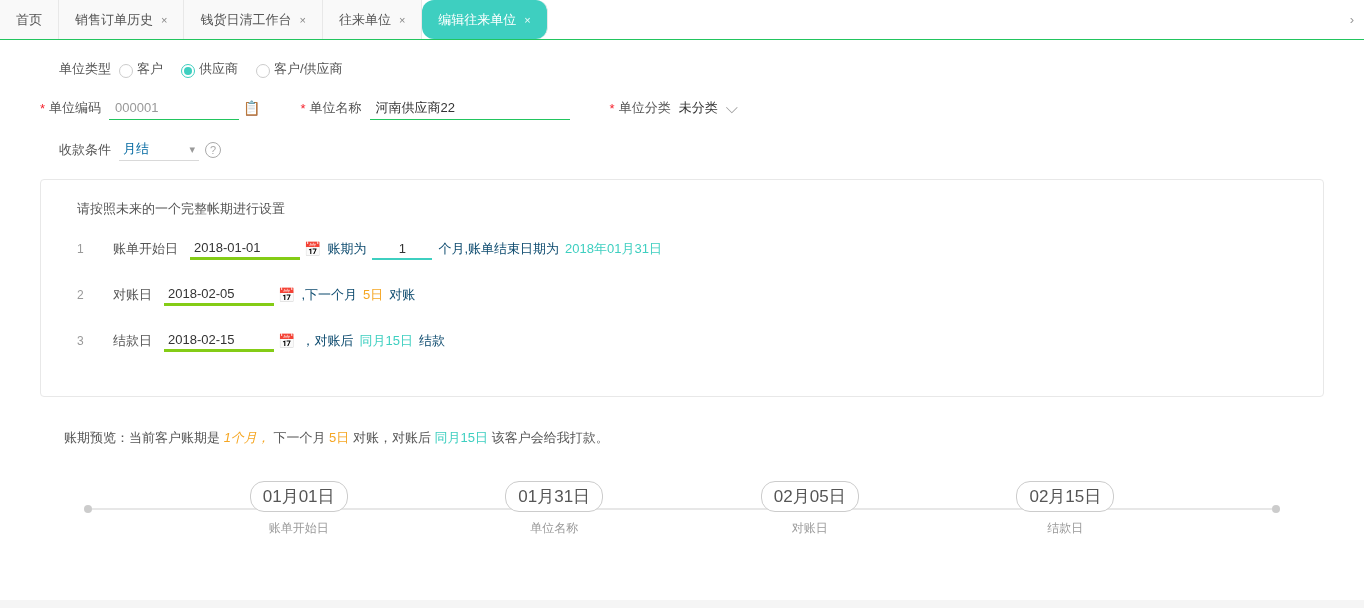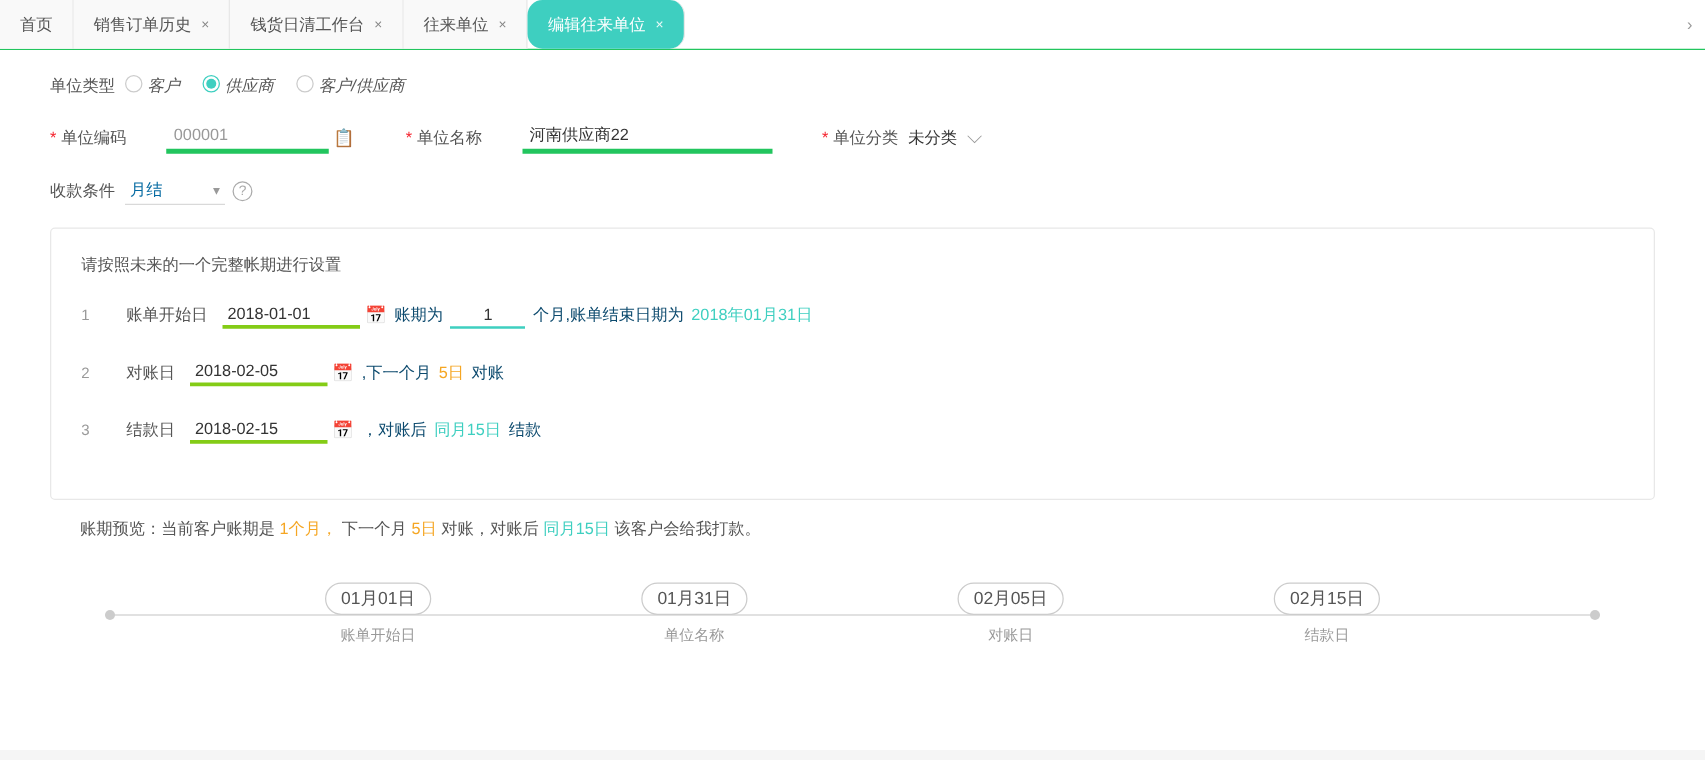--- a/index.html
+++ b/index.html
@@ -51,42 +51,42 @@
       background: #fff;
       padding: 20px 40px;
       min-height: 560px;
     }
 
     
     .form-row {
       display: flex;
       align-items: center;
       margin-bottom: 18px;
+      margin-left: 19px;
     }
     .form-label {
       color: #555;
       margin-right: 8px;
       white-space: nowrap;
     }
     .required-star {
       color: #f5222d;
       margin-right: 4px;
     }
     .radio-group {
       display: flex;
       align-items: center;
       gap: 18px;
     }
     .radio-item {
       display: flex;
-      align-items: flex-start;
+      align-items: flex-end;
       gap: 4px;
       cursor: pointer;
       color: #555;
-      font-style: italic;
     }
     .radio-circle {
       width: 14px;
       height: 14px;
       border-radius: 50%;
       border: 1px solid #ccc;
       background: #fff;
       display: inline-flex;
       align-items: center;
       justify-content: center;
@@ -98,28 +98,27 @@
     .radio-circle.checked::after {
       content: '';
       width: 8px;
       height: 8px;
       border-radius: 50%;
       background: #3ecfc0;
     }
 
     .form-input {
       border: none;
-      border-bottom: 4px solid #22c55e;
+      border-bottom: 1px solid #22c55e;
       outline: none;
       padding: 4px 6px;
       font-size: 13px;
       color: #333;
       background: transparent;
       min-width: 120px;
-      margin-left: 24px;
     }
 
     .unit-code-input {
       width: 130px;
       color: #999;
     }
     .unit-name-input {
       width: 200px;
     }
 
@@ -173,21 +172,22 @@
       color: #aaa;
       font-size: 11px;
       margin-left: 6px;
       cursor: pointer;
     }
 
     
     .section-box {
       border: 1px solid #e8e8e8;
       border-radius: 4px;
-      padding: 20px 24px;
+      padding: 20px 36px;
+      margin-bottom: 18px;
     }
     .section-title {
       font-size: 13px;
       color: #555;
       margin-bottom: 20px;
     }
 
     
     .billing-row {
       display: flex;
@@ -285,21 +285,21 @@
       display: flex;
       flex-direction: column;
       align-items: center;
       flex-shrink: 0;
     }
     .timeline-badge {
       background: #fff;
       border: 1px solid #ccc;
       border-radius: 14px;
       padding: 3px 12px;
-      font-size: 14px;
+      font-size: 17px;
       color: #555;
       white-space: nowrap;
     }
     .timeline-node-label {
       font-size: 12px;
       color: #999;
       margin-top: 8px;
     }
 
     .form-section-row {
@@ -423,21 +423,21 @@
       <span class="calendar-icon">📅</span>
       <span class="row-desc">，对账后</span>
       <span class="highlight-teal">同月15日</span>
       <span class="row-desc">结款</span>
     </div>
   </div>
 
   <div class="preview-section">
     <span class="preview-text">
       <span>账期预览：当前客户账期是</span>
-      <span class="orange" style="color:#f5a623;">1个月，</span>
+      <span class="orange" style="color:#f5a623;font-style:italic;">1个月，</span>
       <span>下一个月</span>
       <span class="orange" style="color:#f5a623;">5日</span>
       <span>对账，对账后</span>
       <span class="teal" style="color:#3ecfc0;">同月15日</span>
       <span>该客户会给我打款。</span>
     </span>
   </div>
 
   <div class="timeline-section">
     <div class="timeline-line">

